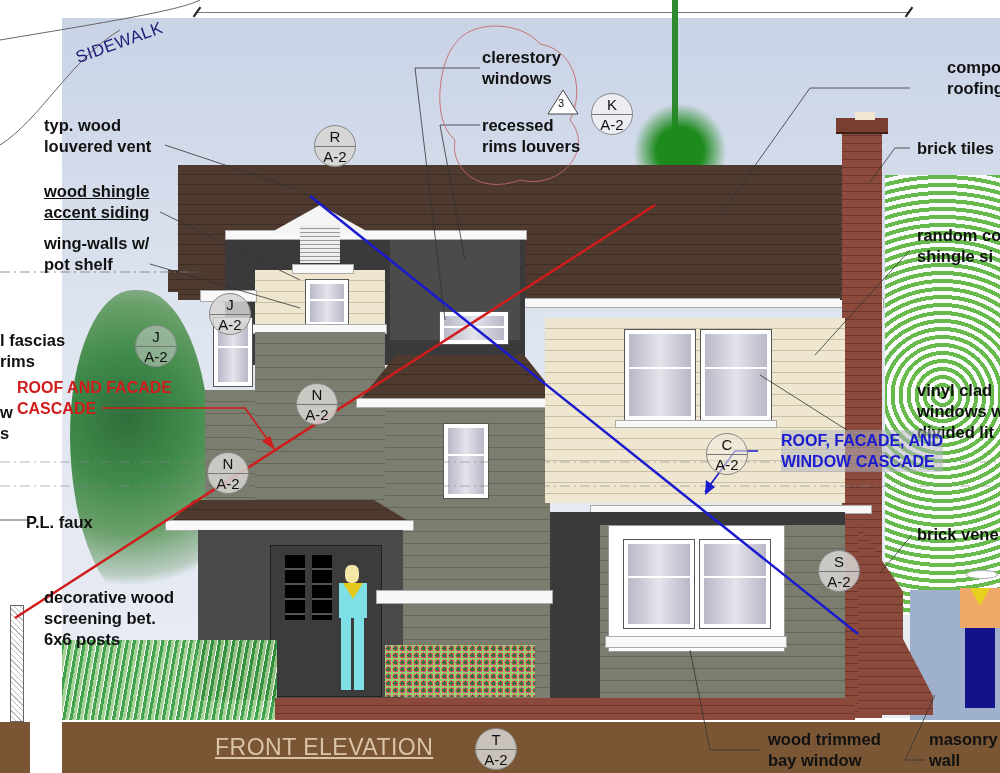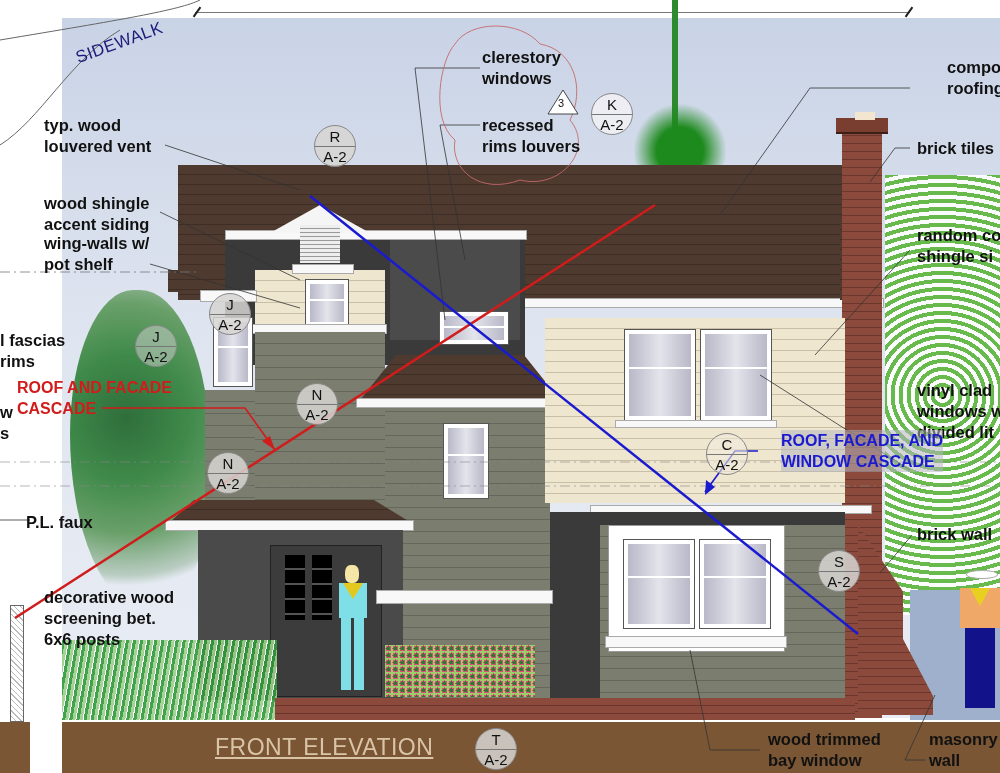--- a/index.html
+++ b/index.html
@@ -155,21 +155,21 @@
   <polyline points="758,451 735,451 705,492" stroke="#1a1ad0" stroke-width="1.6" fill="none"></polyline>
   <polygon points="705,495 706,480 715,487" fill="#1a1ad0"></polygon>
 </svg>
 
 <div class="abs" style="left:558px;top:97px;font-size:11px;color:#111;">3</div>
 
 <div class="abs sidewalk">SIDEWALK</div>
 
 <div class="abs note" style="left:44px;top:115px;">typ. wood
 louvered vent</div>
-<div class="abs note" style="left:44px;top:193px;">wood shingle
+<div class="abs note" style="left:44px;top:181px;text-decoration:underline;">wood shingle
 accent siding</div>
 <div class="abs note" style="left:44px;top:233px;">wing-walls w/
 pot shelf</div>
 <div class="abs note" style="left:0;top:330px;">l fascias
 rims</div>
 <div class="abs note" style="left:0;top:402px;">w
 s</div>
 <div class="abs note" style="left:26px;top:512px;">P.L. faux</div>
 <div class="abs note" style="left:44px;top:587px;">decorative wood
 screening bet.
@@ -181,21 +181,21 @@
 rims louvers</div>
 
 <div class="abs note" style="left:947px;top:57px;">compositi
 roofing</div>
 <div class="abs note" style="left:917px;top:138px;">brick tiles</div>
 <div class="abs note" style="left:917px;top:225px;">random co
 shingle si</div>
 <div class="abs note" style="left:917px;top:380px;">vinyl clad
 windows w
 divided lit</div>
-<div class="abs note" style="left:917px;top:524px;">brick wall</div>
+<div class="abs note" style="left:917px;top:524px;">brick vene</div>
 
 <div class="abs note" style="left:515px;top:749px;margin-top:32px;">k veneer</div>
 <div class="abs note" style="left:768px;top:729px;">wood trimmed
 bay window</div>
 <div class="abs note" style="left:929px;top:729px;">masonry
 wall</div>
 
 <div class="abs red-ann" style="left:17px;top:377px;white-space:pre;">ROOF AND FACADE
 CASCADE</div>
 <div class="abs blue-ann" style="left:758px;top:430px;white-space:pre;margin-left:23px;">ROOF, FACADE, AND

